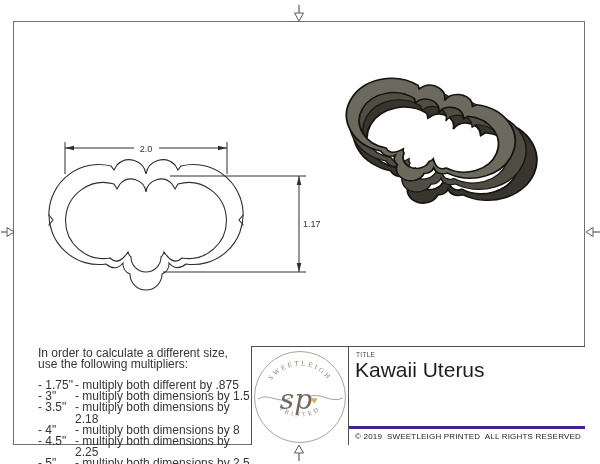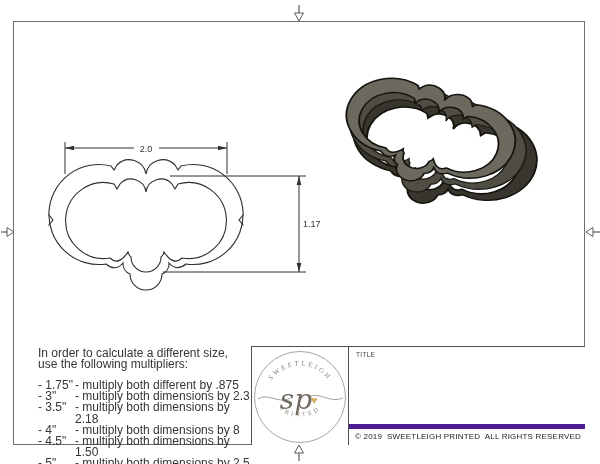--- a/index.html
+++ b/index.html
@@ -38,21 +38,21 @@
   }
   .title-cell{flex:1;position:relative;}
   .title-label{
     position:absolute;left:7px;top:4px;font-size:6.5px;color:#3f3f3f;letter-spacing:.3px;
   }
   .title-text{
     position:absolute;left:6px;top:11px;font-size:21px;color:#1d1d1d;
   }
   .copyright-row{
     position:absolute;left:0;right:0;bottom:0;height:16px;
-    border-top:5px solid #4c1d95;font-size:8px;color:#232323;
+    border-top:3px solid #4c1d95;font-size:8px;color:#232323;
     line-height:15px;padding-left:6px;white-space:pre;letter-spacing:.2px;
   }
   svg text{font-family:"Liberation Sans",sans-serif;}
   .logo-serif{font-family:"Liberation Serif",serif;}
   .logo-script{font-family:"DejaVu Serif",serif;font-style:italic;}
 </style>
 </head>
 <body>
 
 <div class="frame"></div>
@@ -111,33 +111,33 @@
 </svg>
 
 <div class="notes">
   <p class="intro">In order to calculate a different size, use the following multipliers:</p>
   <div class="mrow">
     <span class="msize">- 1.75"</span>
     <span>- multiply both different by .875</span>
   </div>
   <div class="mrow">
     <span class="msize">- 3"</span>
-    <span>- multiply both dimensions by 2.3</span>
+    <span>- multiply both dimensions by 1.5</span>
   </div>
   <div class="mrow">
     <span class="msize">- 3.5"</span>
     <span>- multiply both dimensions by 2.18</span>
   </div>
   <div class="mrow">
     <span class="msize">- 4"</span>
     <span>- multiply both dimensions by 8</span>
   </div>
   <div class="mrow">
     <span class="msize">- 4.5"</span>
-    <span>- multiply both dimensions by 1.50</span>
+    <span>- multiply both dimensions by 2.25</span>
   </div>
   <div class="mrow">
     <span class="msize">- 5"</span>
     <span>- multiply both dimensions by 2.5</span>
   </div>
 </div>
 
 <div class="title-block">
   <div class="logo-cell">
     <svg width="96" height="97" viewBox="0 0 96 97" xmlns:xlink="http://www.w3.org/1999/xlink">
@@ -153,15 +153,16 @@
       </text>
       <text class="logo-serif" font-size="6.2" letter-spacing="2.6" fill="#8a8177">
         <textPath href="#arcB" xlink:href="#arcB" startOffset="50%" text-anchor="middle">PRINTED</textPath>
       </text>
       <text class="logo-script" x="44" y="61" font-size="28" text-anchor="middle" fill="#6f6960">sp</text>
       <text x="59" y="56" font-size="11" fill="#d4af5e">♥</text>
     </svg>
   </div>
   <div class="title-cell">
     <div class="title-label">TITLE</div>
+    <div class="title-text">Kawaii Uterus</div>
     <div class="copyright-row">© 2019  SWEETLEIGH PRINTED  ALL RIGHTS RESERVED</div>
   </div>
 </div>
 
 </body></html>

